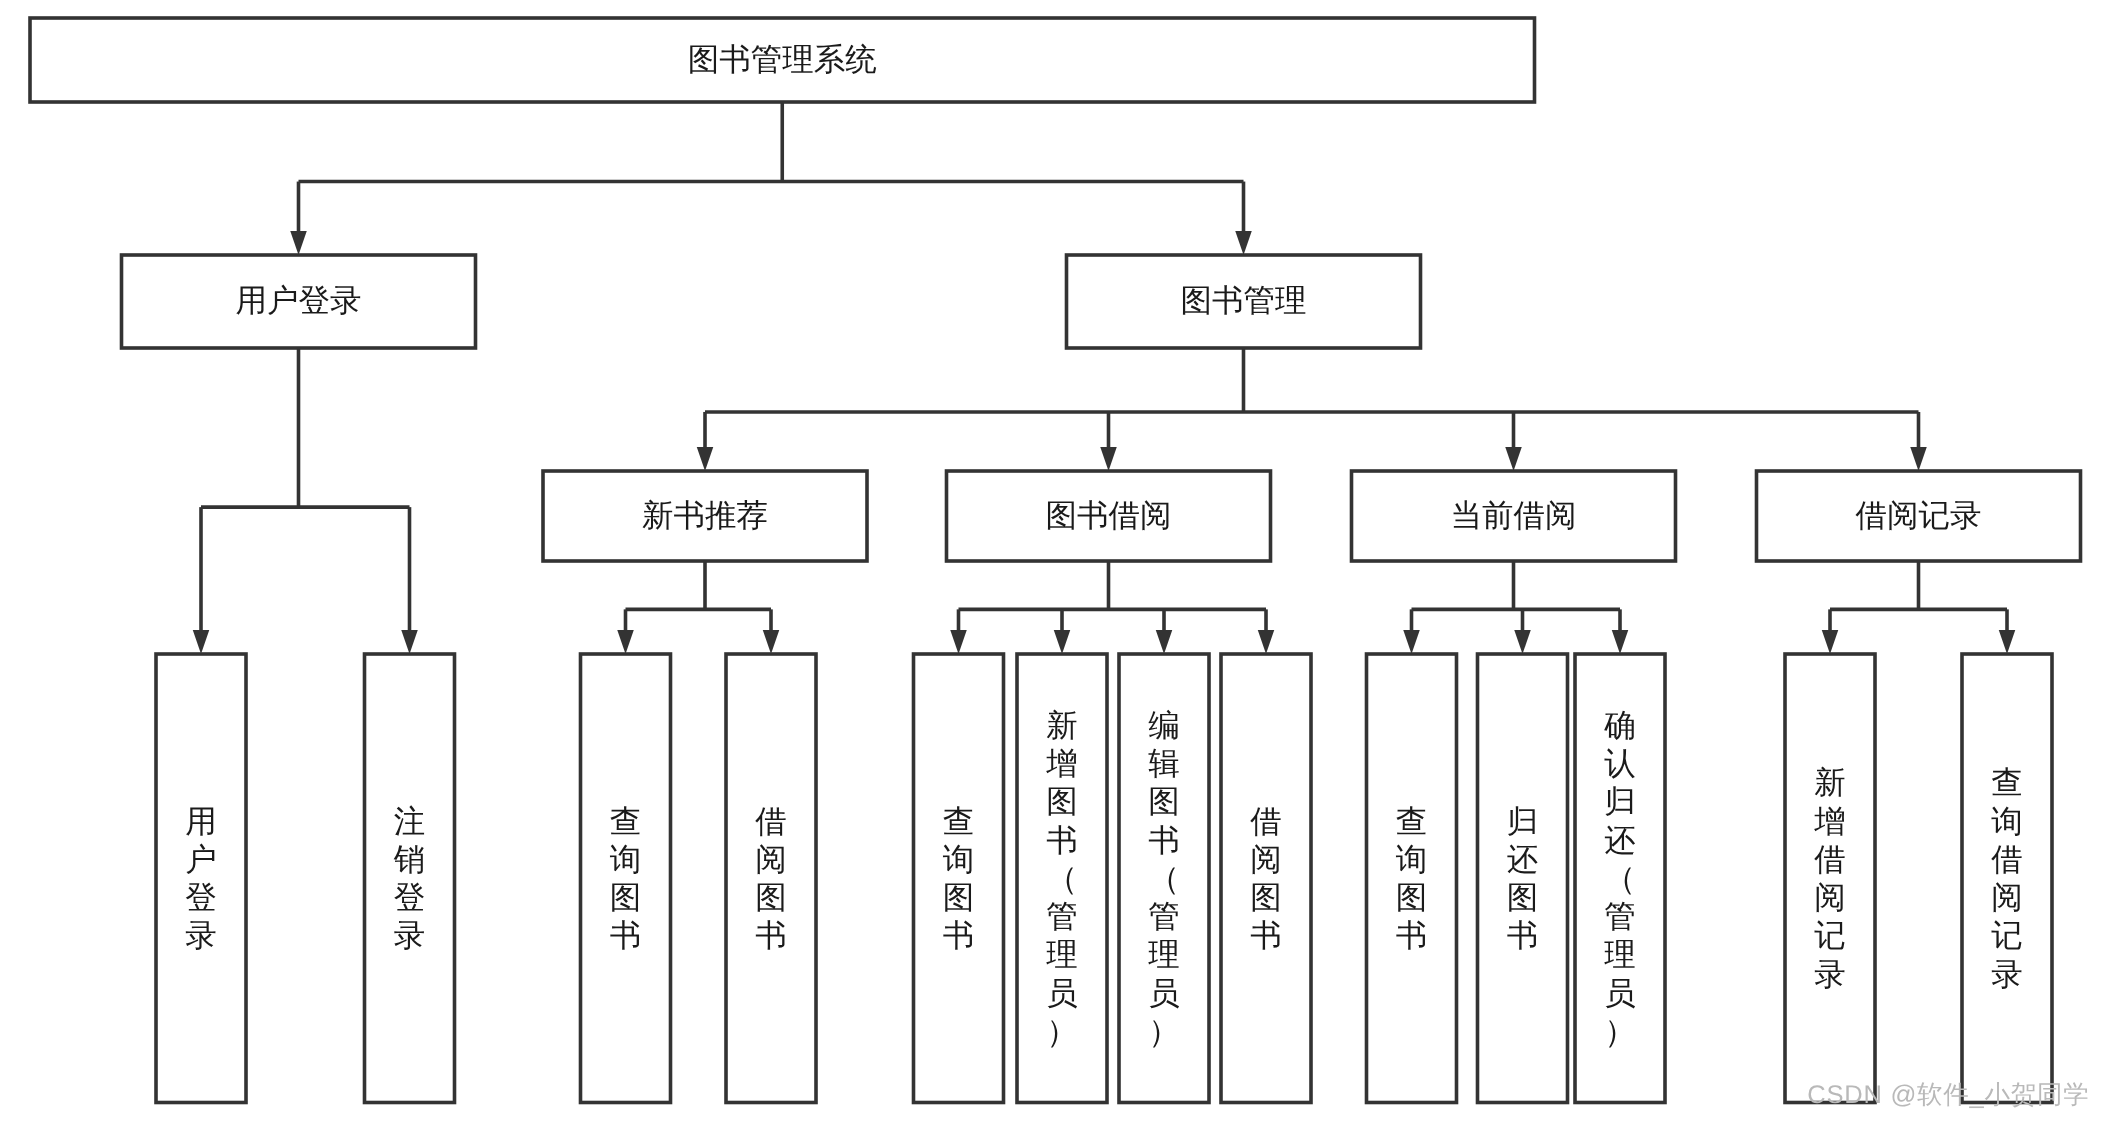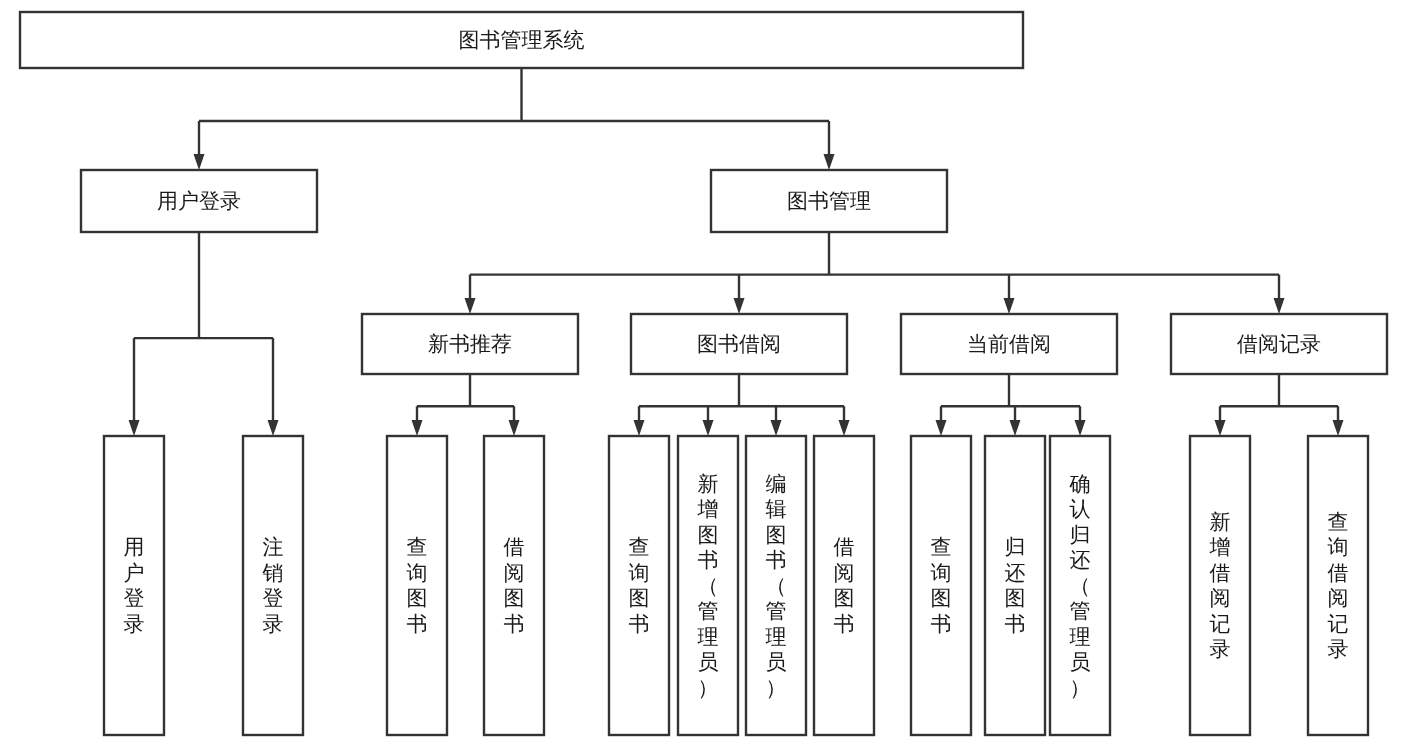--- a/index.html
+++ b/index.html
@@ -204,13 +204,14 @@
         <g>
           <rect class="node-rect" x="1190" y="436" width="60" height="299"></rect>
           <text class="node-label-v" x="1220" y="528.89"><tspan x="1220" dy="0">新</tspan><tspan x="1220" dy="25.5">增</tspan><tspan x="1220" dy="25.5">借</tspan><tspan x="1220" dy="25.5">阅</tspan><tspan x="1220" dy="25.5">记</tspan><tspan x="1220" dy="25.5">录</tspan></text>
         </g>
         <g>
           <rect class="node-rect" x="1308" y="436" width="60" height="299"></rect>
           <text class="node-label-v" x="1338" y="528.89"><tspan x="1338" dy="0">查</tspan><tspan x="1338" dy="25.5">询</tspan><tspan x="1338" dy="25.5">借</tspan><tspan x="1338" dy="25.5">阅</tspan><tspan x="1338" dy="25.5">记</tspan><tspan x="1338" dy="25.5">录</tspan></text>
         </g>
       </g>
   </svg>
+  <div class="watermark">CSDN @软件_小贺同学</div>
 </div>
 
 </body></html>

